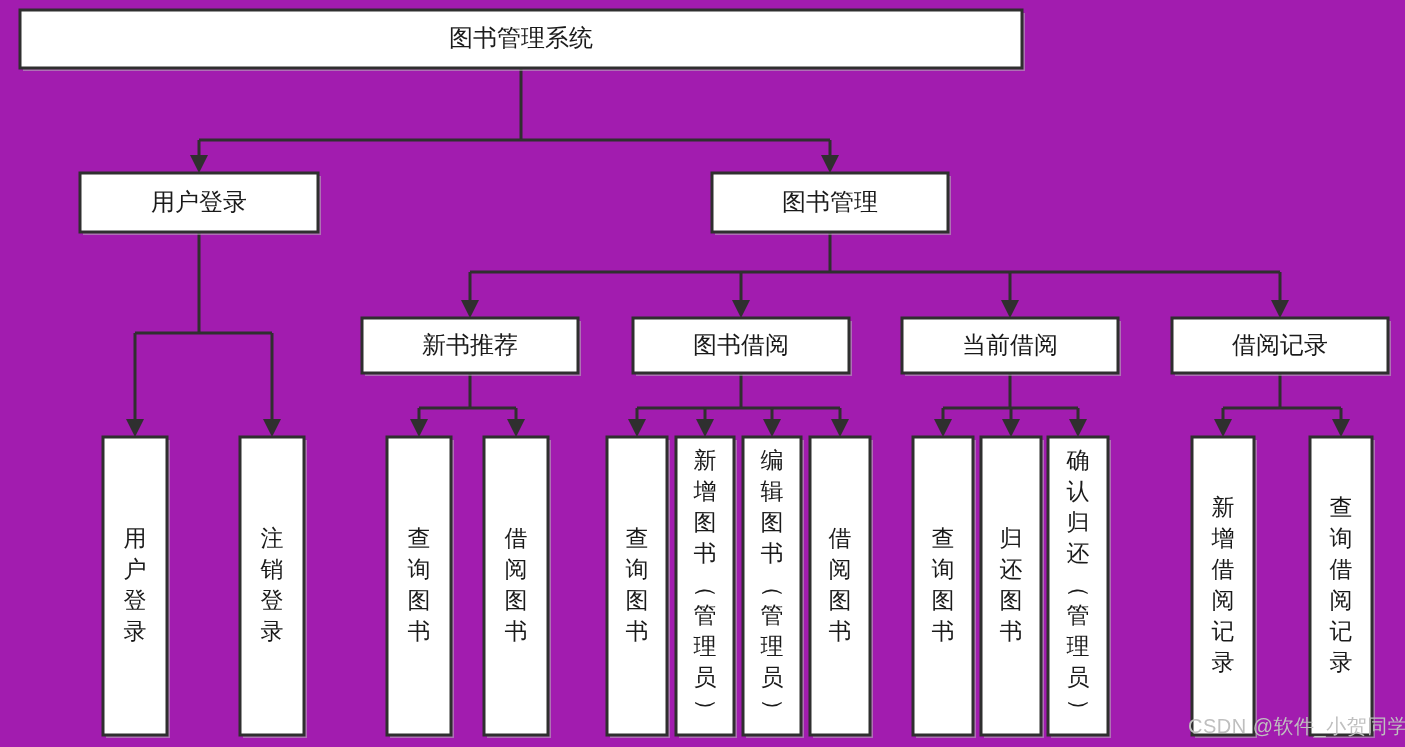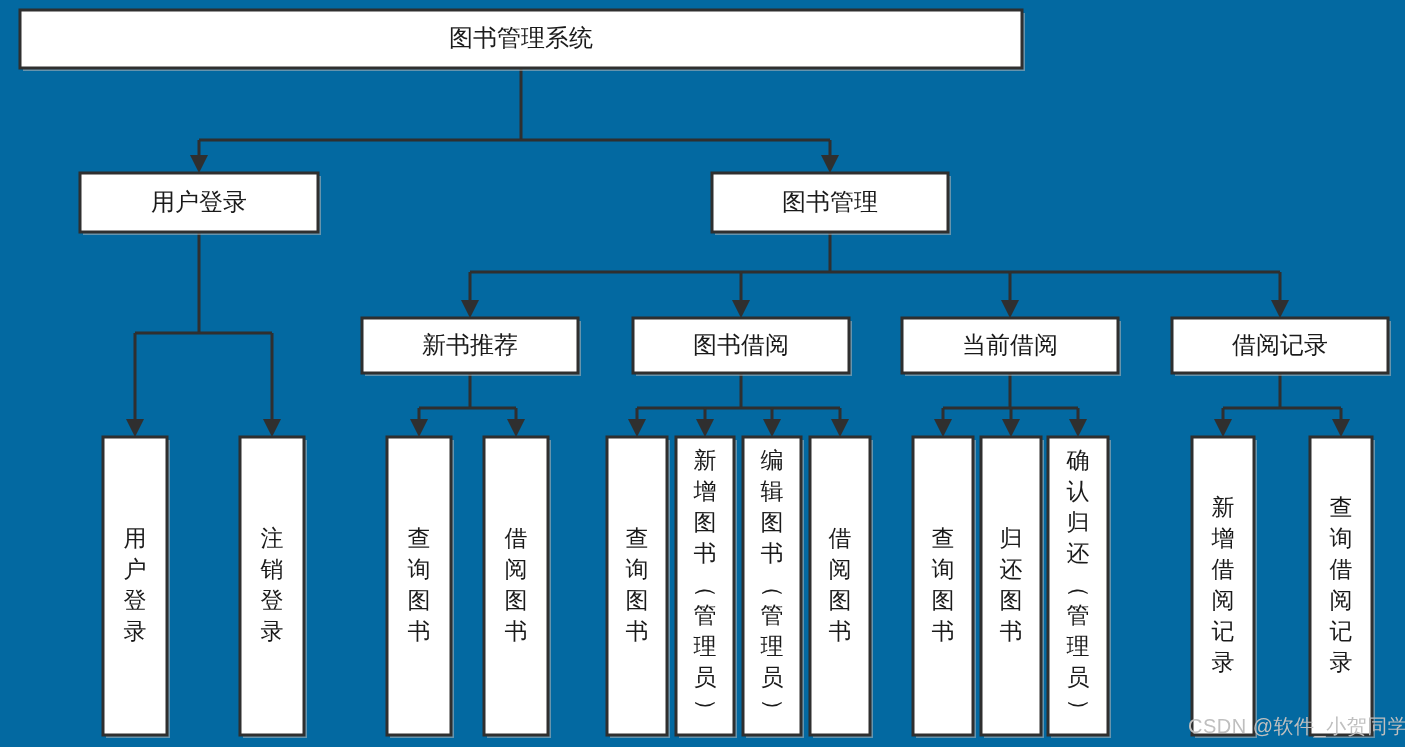--- a/index.html
+++ b/index.html
@@ -10,21 +10,21 @@
   body {
     width: 1405px;
     height: 747px;
     font-family: "Liberation Sans", "DejaVu Sans", sans-serif;
     overflow: hidden;
   }
   #diagram-root {
     position: relative;
     width: 1405px;
     height: 747px;
-    background: #0369a1;
+    background: #a21caf;
     text-align: right;
   }
   svg.diagram {
     position: absolute;
     left: 0;
     top: 0;
     width: 1405px;
     height: 747px;
   }
   .node-box {

